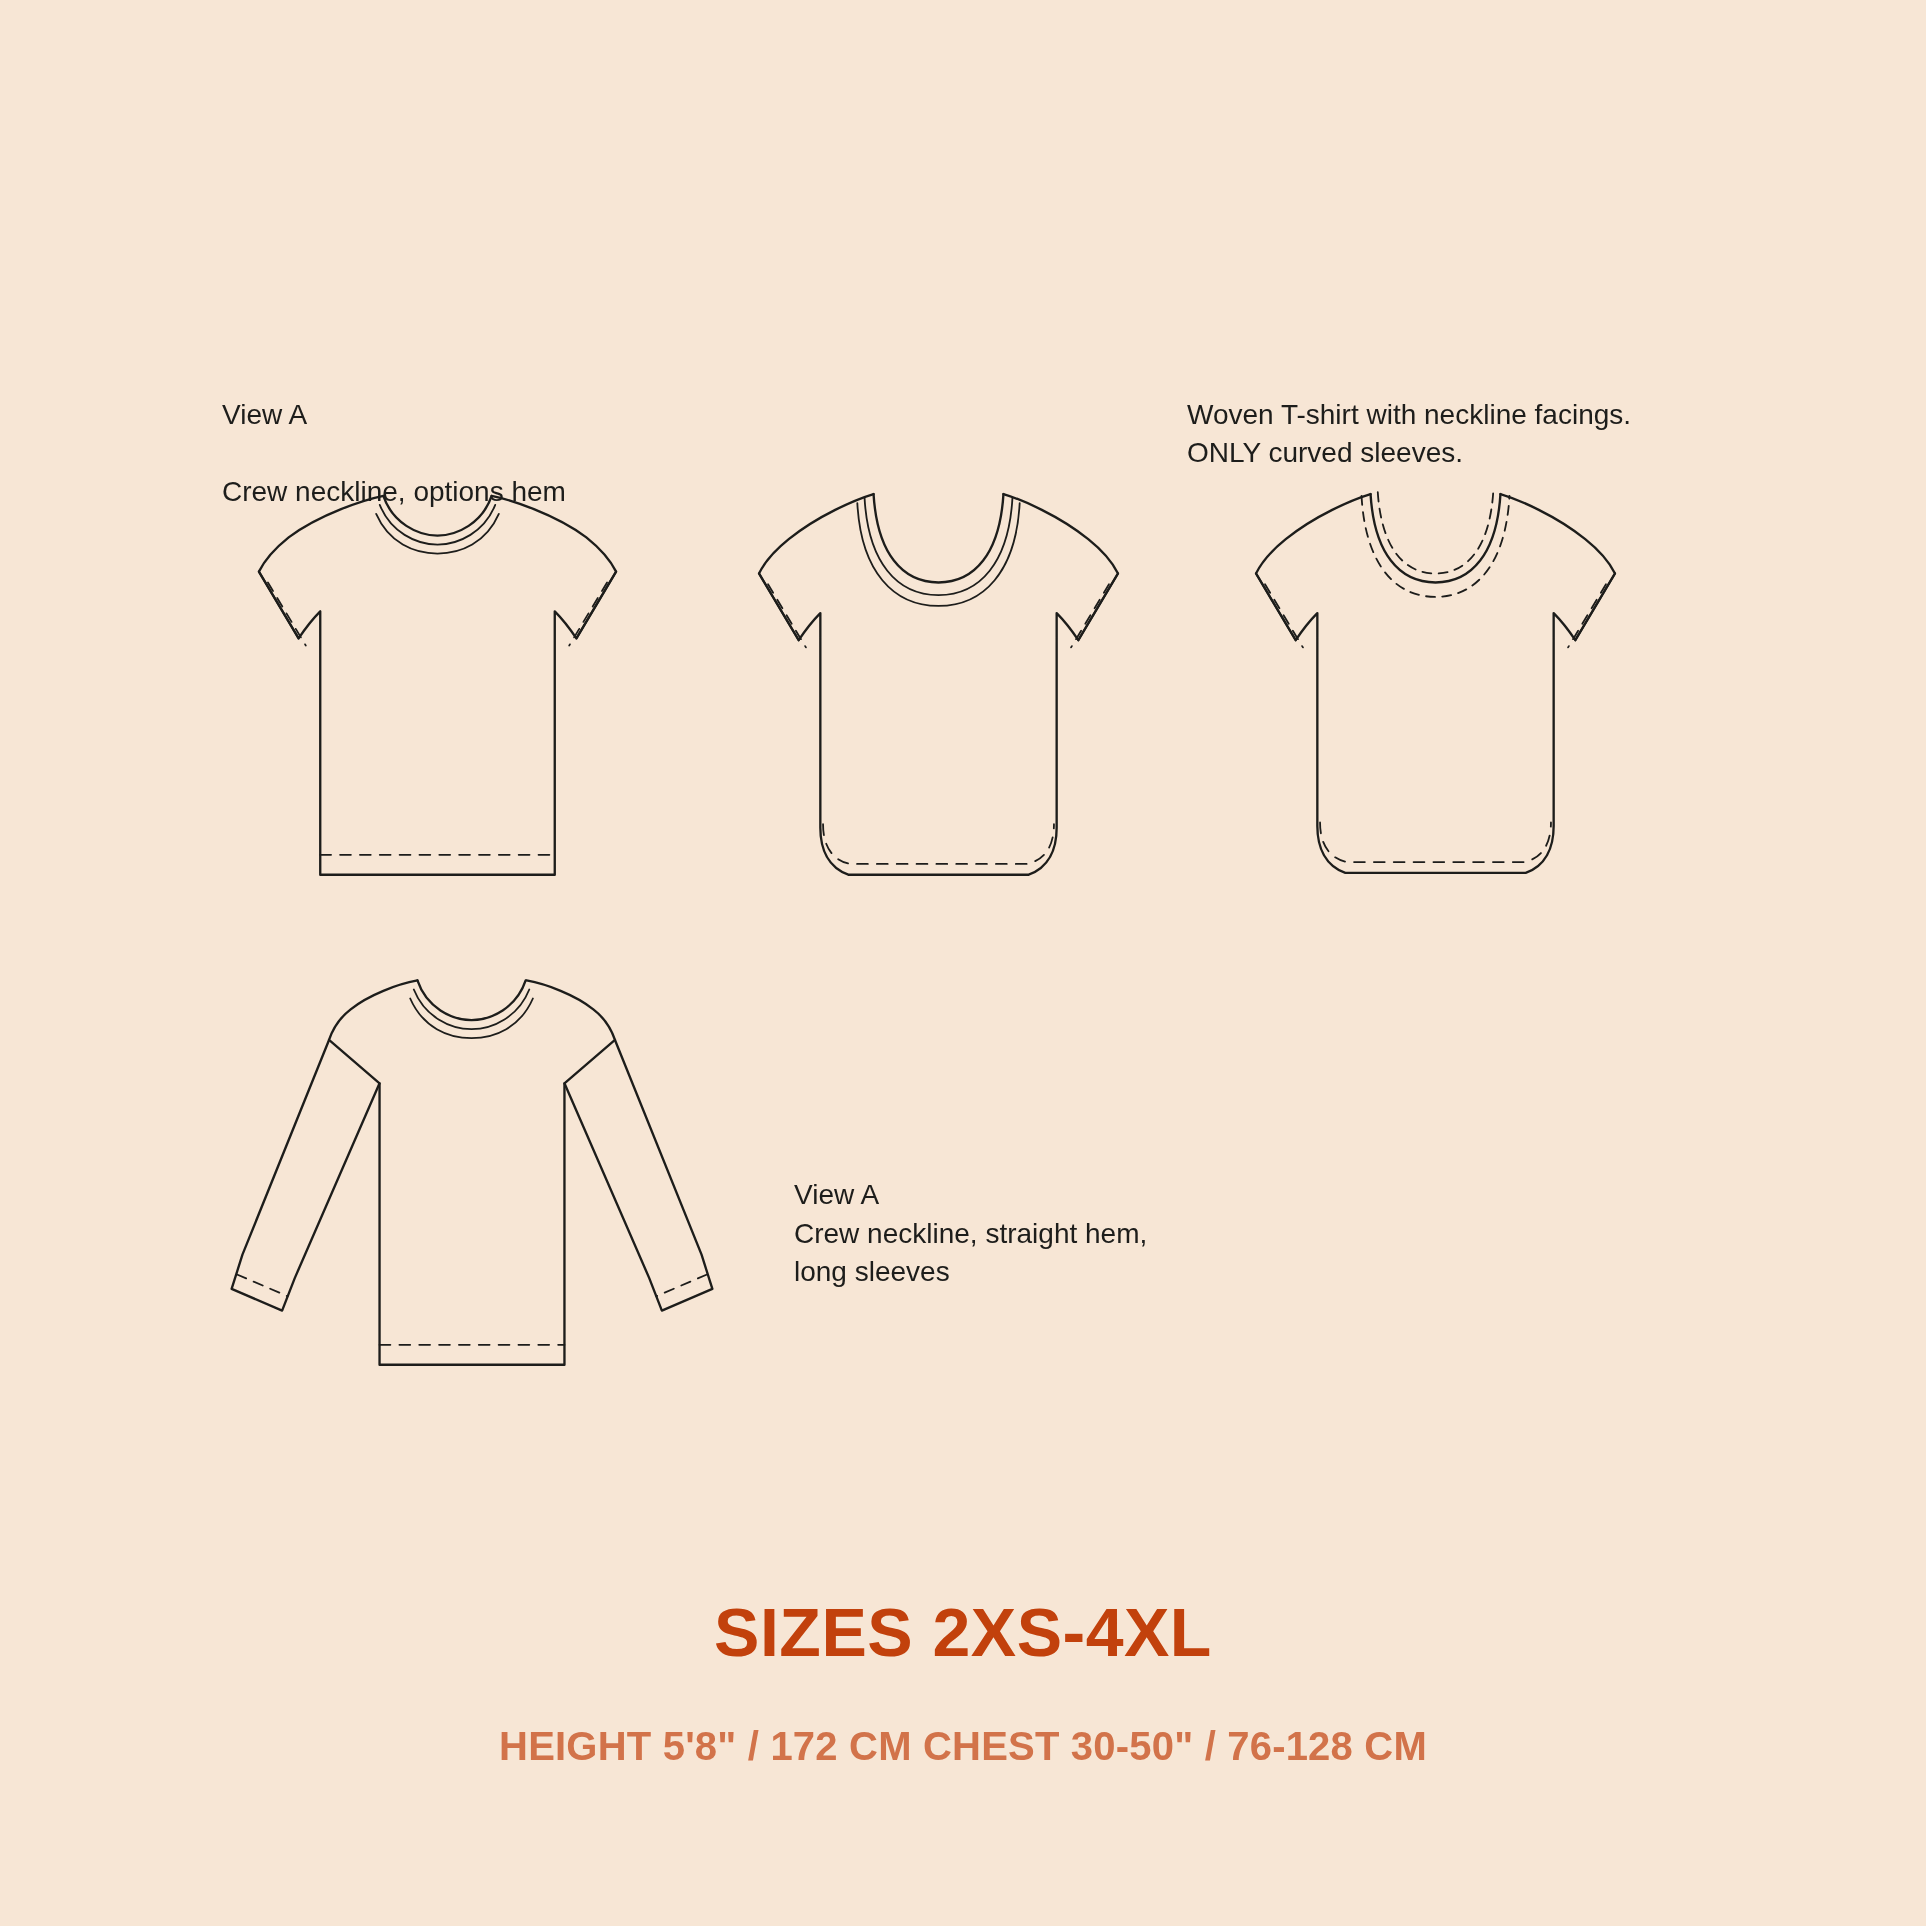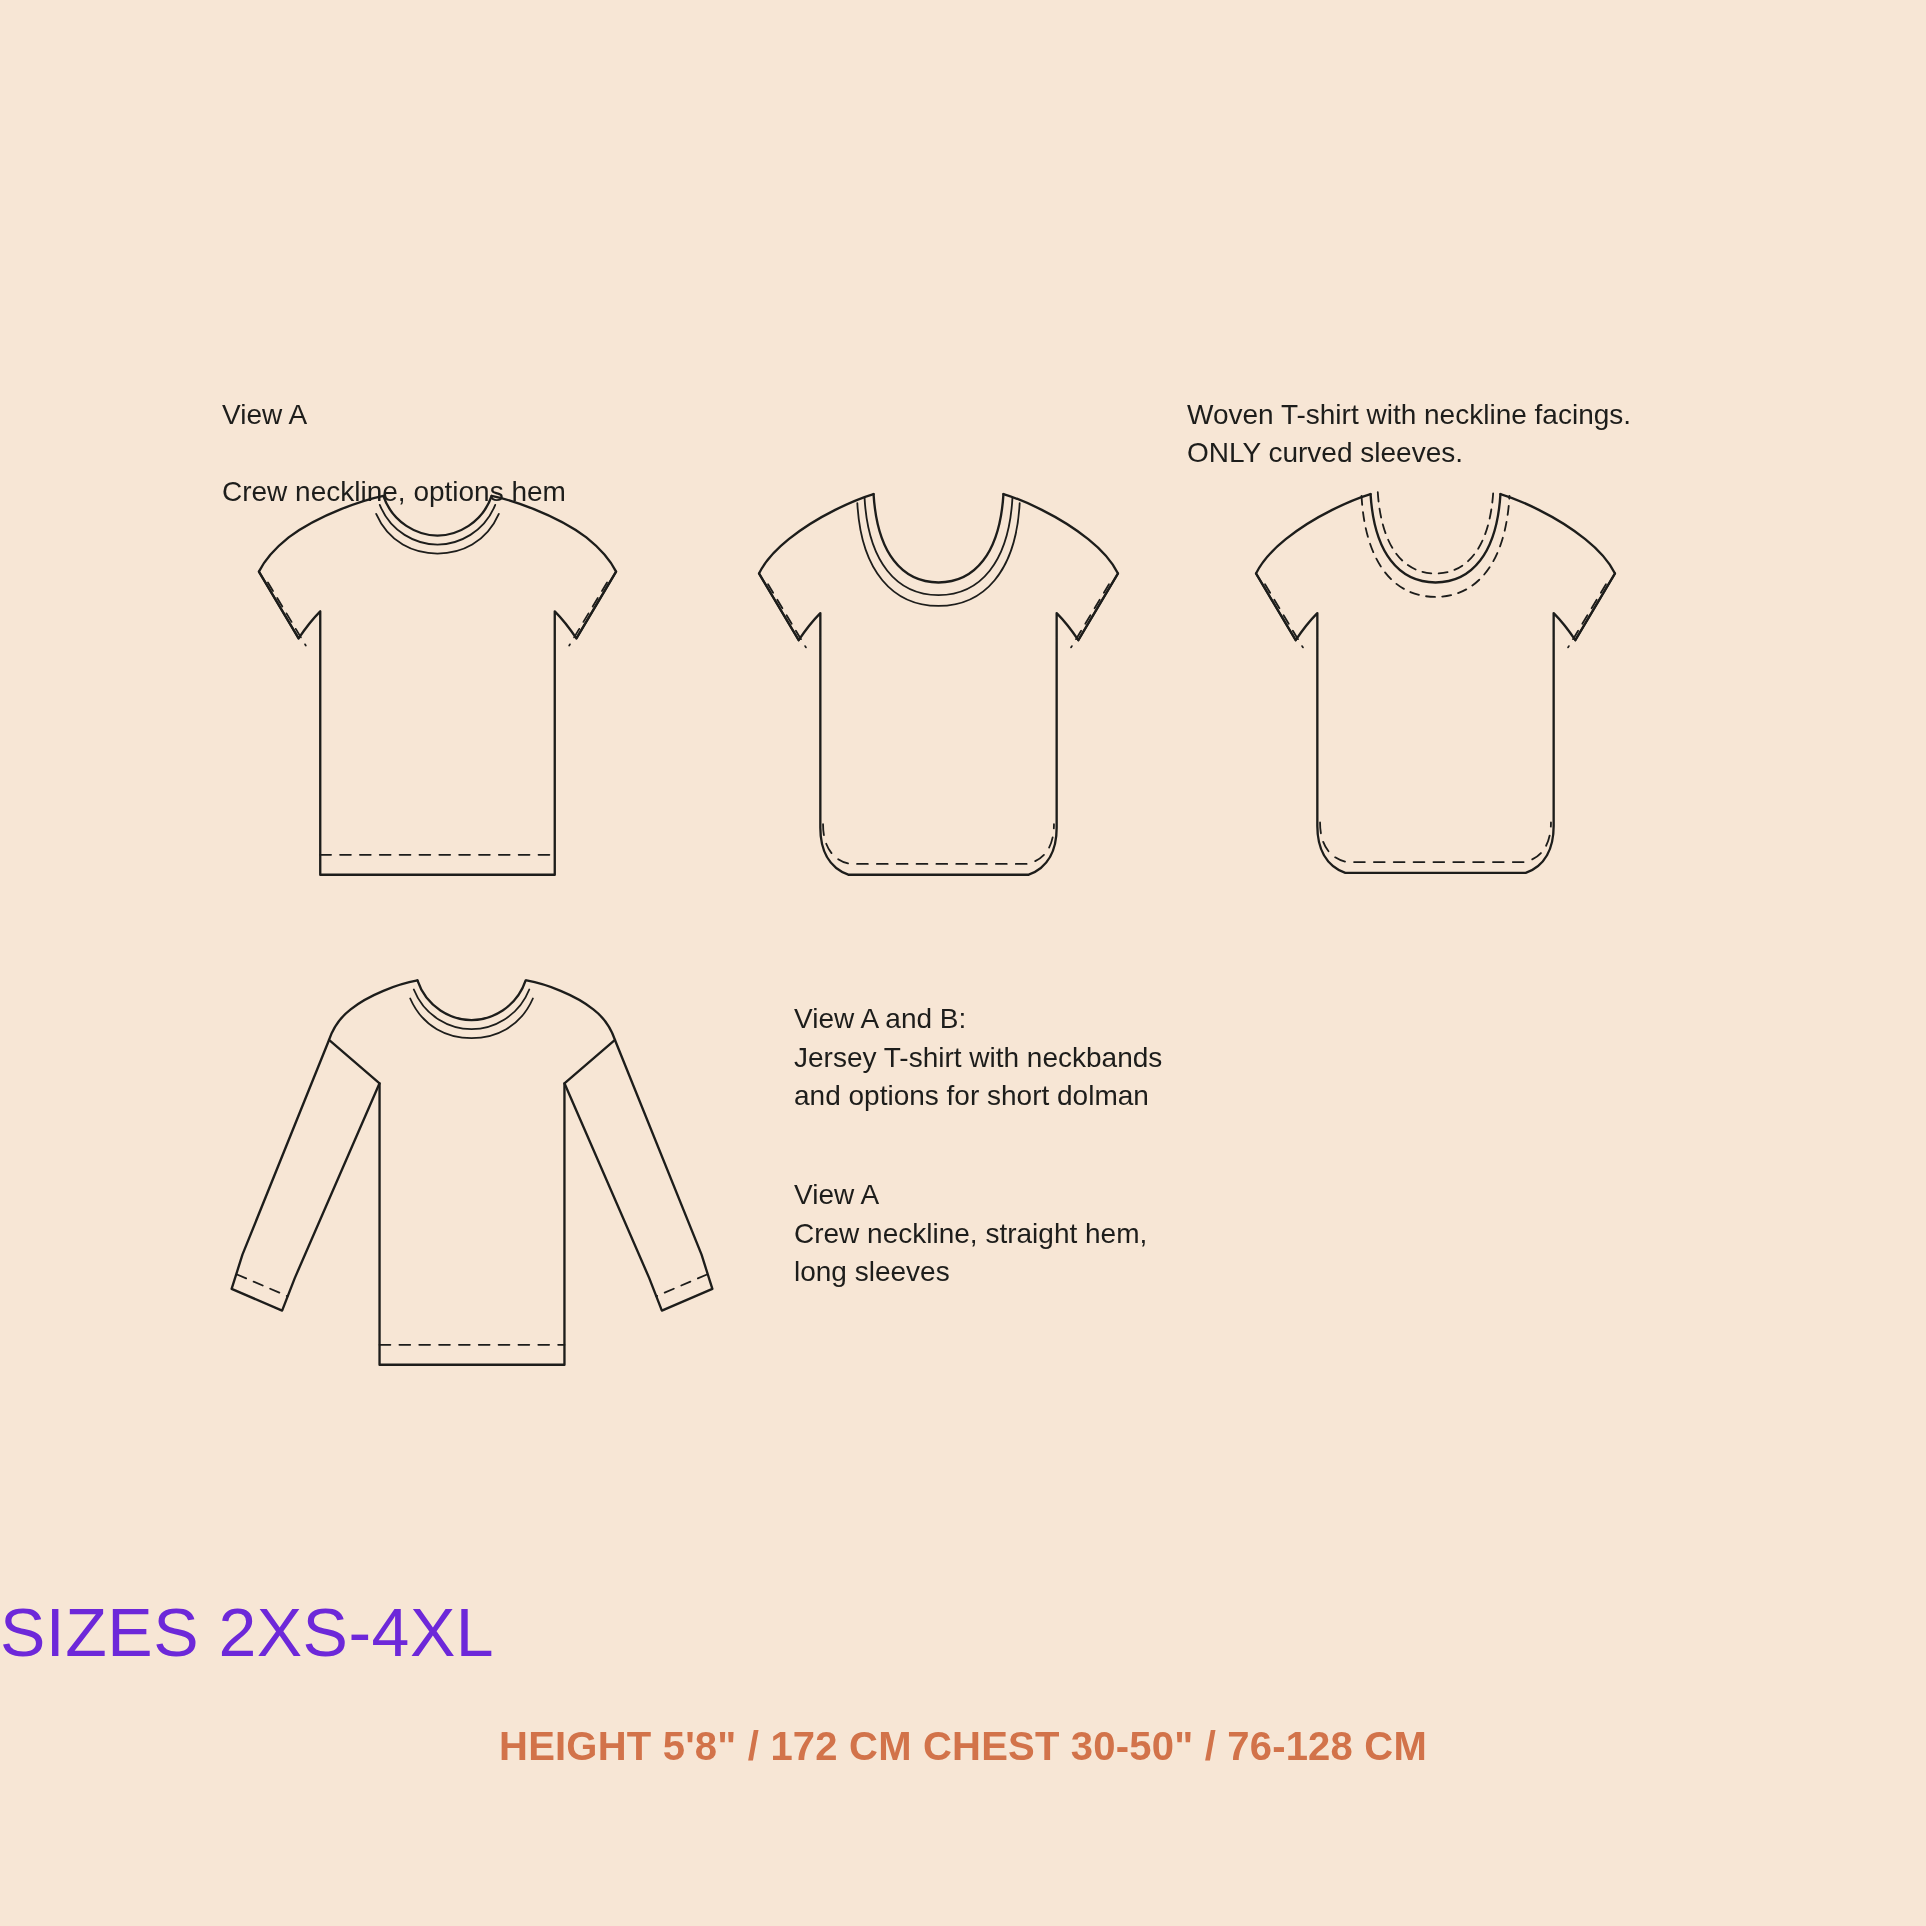--- a/index.html
+++ b/index.html
@@ -52,23 +52,24 @@
   .fig-a { left: 212px;  top: 467px; }
   .fig-b { left: 713px; top: 467px; }
   .fig-c { left: 1210px; top: 467px; }
   .fig-long { left: 190px; top: 957px; }
 
   .sizes {
     position: absolute;
     top: 1593px;
     left: 0;
     width: 100%;
+    text-align: center;
     font-size: 68px;
-    color: #6d28d9;
-    font-weight: 400;
+    color: #c2410c;
+    font-weight: 700;
     letter-spacing: 0.5px;
   }
   .measurements {
     position: absolute;
     top: 1724px;
     left: 0;
     width: 100%;
     text-align: center;
     font-size: 40px;
     color: #d2734a;
@@ -160,23 +161,20 @@
       <path d="M154 92 L58 330 L46 368 L102 392 L116 356 L210 140"></path>
       <path d="M52 352 L108 376" stroke-width="2" stroke-dasharray="11 9"></path>
 
       <path d="M471 92 L567 330 L579 368 L523 392 L509 356 L415 140"></path>
       <path d="M573 352 L517 376" stroke-width="2" stroke-dasharray="11 9"></path>
 
       <path d="M210 430 L415 430" stroke-width="2" stroke-dasharray="12 10"></path>
     </svg>
   </div>
 
-  <div class="caption cap-ab">View A and B:
-Jersey T-shirt with neckbands
-and options for short dolman</div>
 
   <div class="caption cap-long">View A
 Crew neckline, straight hem,
 long sleeves</div>
 
   <div class="sizes">SIZES 2XS-4XL</div>
   <div class="measurements">HEIGHT 5'8" / 172 CM CHEST 30-50" / 76-128 CM</div>
 
 </div>
 

